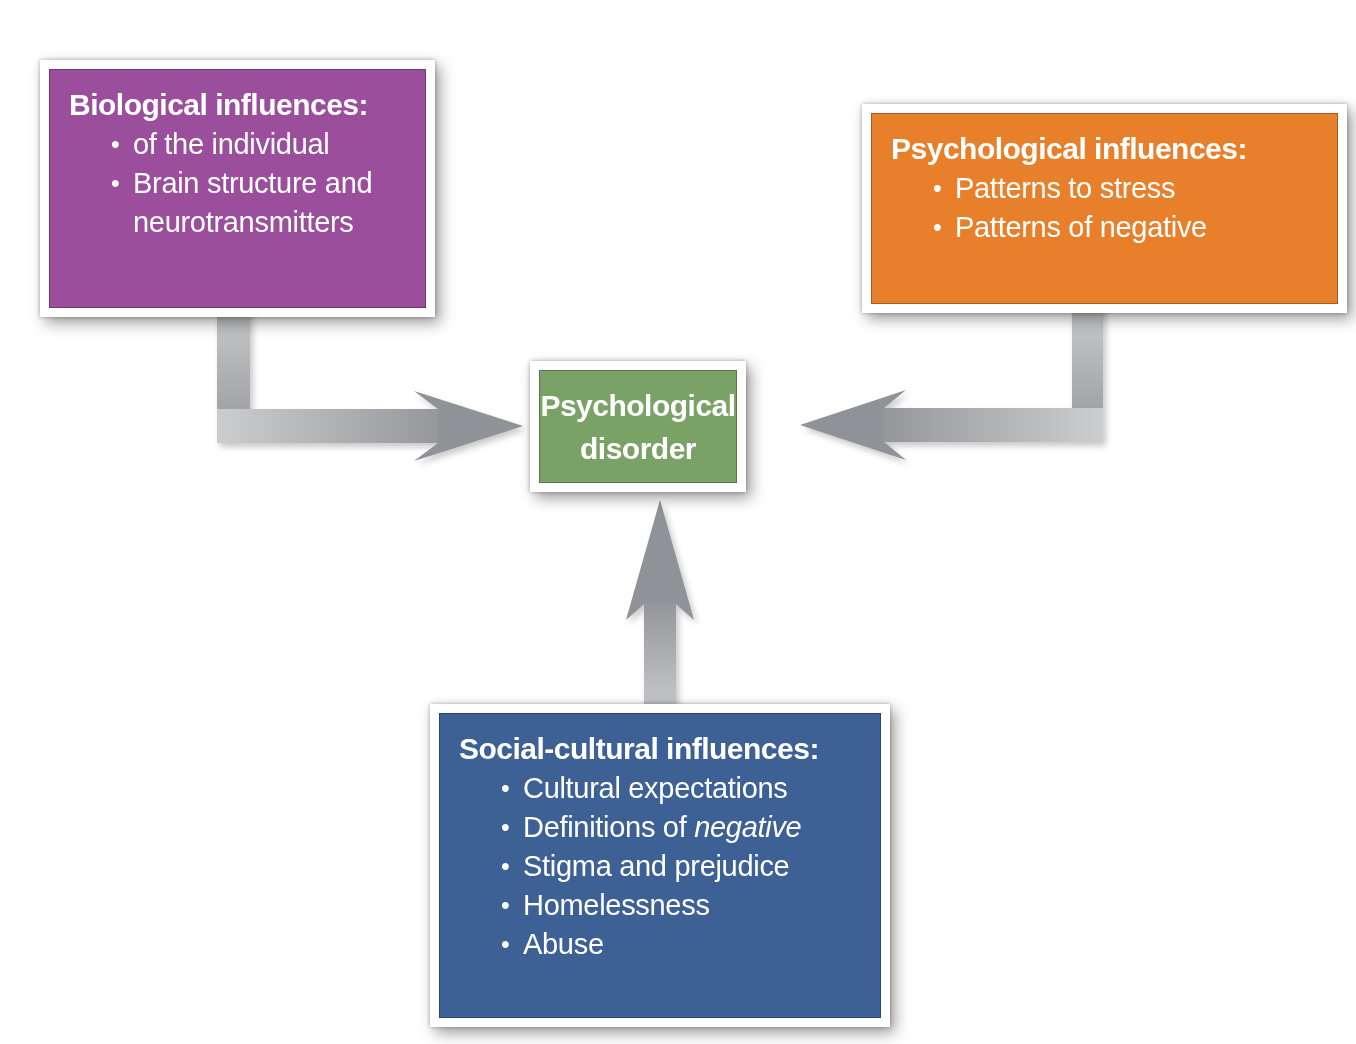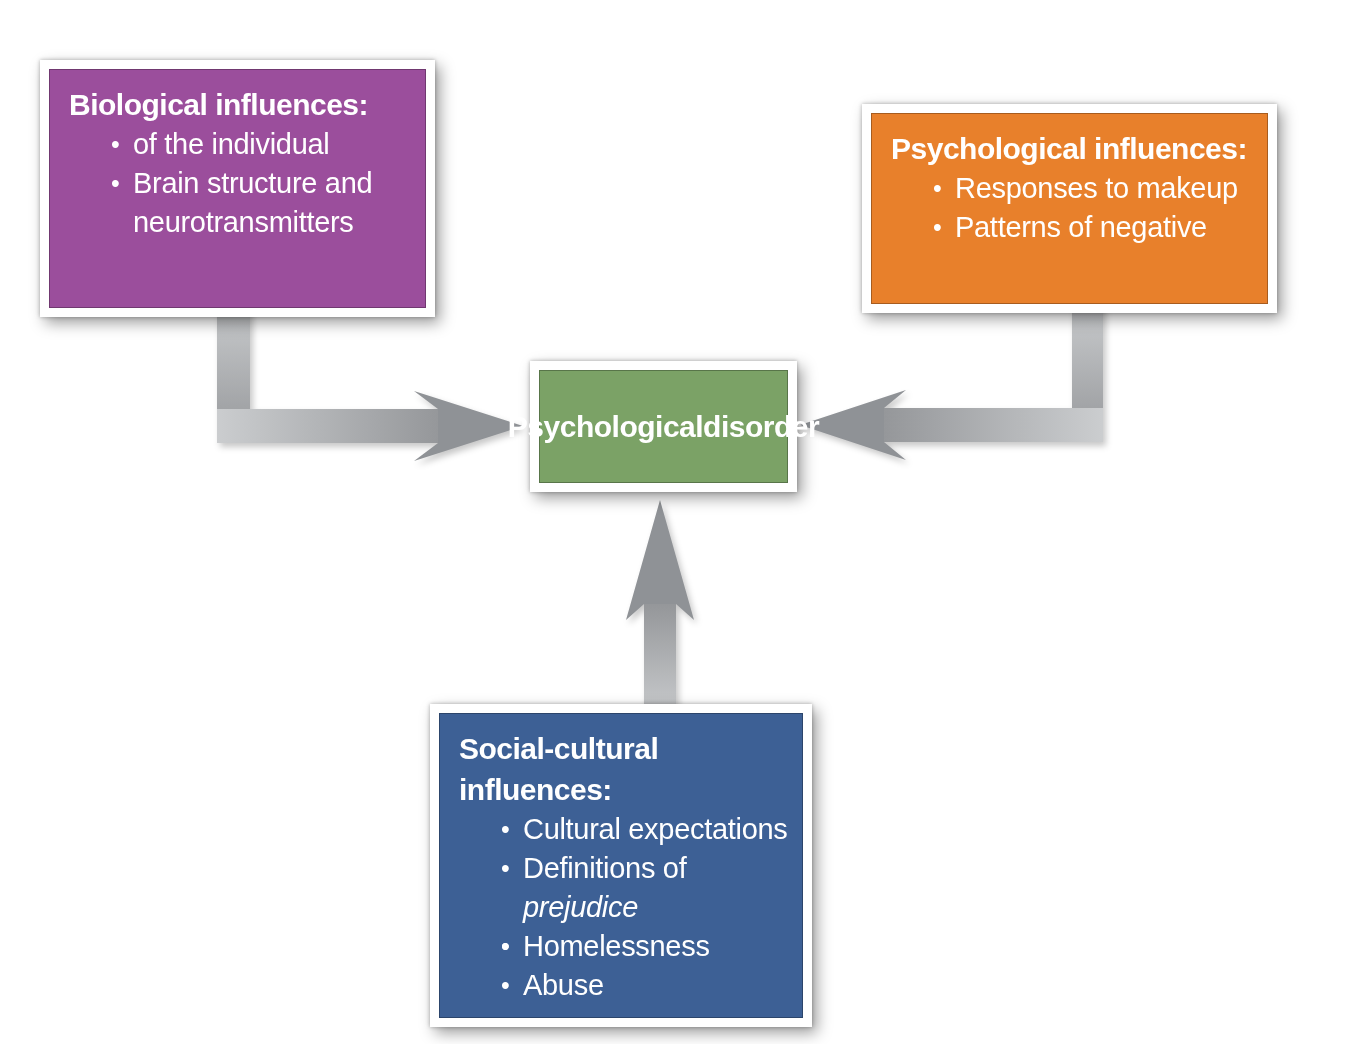--- a/index.html
+++ b/index.html
@@ -30,24 +30,24 @@
     z-index: 2;
     box-sizing: border-box;
     border: 9px solid #ffffff;
     box-shadow:
       inset 0 0 0 1px rgba(0,0,0,0.28),
       0 0 4px rgba(0,0,0,0.30),
       5px 6px 14px rgba(0,0,0,0.38);
     color: var(--text, #fff);
   }
   .box-bio   { left: 40px;  top: 40px;  width: 395px; height: 257px; background: var(--biological); }
-  .box-psy   { left: 862px; top: 84px;  width: 415px; height: 209px; background: var(--psychological); }
-  .box-soc   { left: 430px; top: 684px; width: 382px; height: 323px; background: var(--social); }
-  .box-dis   { left: 530px; top: 341px; width: 267px; height: 131px; background: var(--disorder);
-               display: flex; flex-direction: row; align-items: center; justify-content: center; }
+  .box-psy   { left: 862px; top: 84px;  width: 485px; height: 209px; background: var(--psychological); }
+  .box-soc   { left: 430px; top: 684px; width: 460px; height: 323px; background: var(--social); }
+  .box-dis   { left: 530px; top: 341px; width: 216px; height: 131px; background: var(--disorder);
+               display: flex; flex-direction: column; align-items: center; justify-content: center; }
   .box-inner { padding: 15px 12px 0 20px; }
   .box-title {
     font-size: 30px;
     font-weight: bold;
     line-height: 41px;
     letter-spacing: -0.5px;
   }
   ul.bullets {
     margin: 0; padding: 0;
     list-style: none;
@@ -128,33 +128,33 @@
           <li><span class="dot">•</span><span class="txt"><div class="line">of the individual</div></span></li>
           <li><span class="dot">•</span><span class="txt"><div class="line">Brain structure and</div><div class="line">neurotransmitters</div></span></li>
         </ul>
     </div>
   </div>
 
   <div class="box box-psy">
     <div class="box-inner">
       <div class="box-title">Psychological influences:</div>
       <ul class="bullets">
-          <li><span class="dot">•</span><span class="txt"><div class="line">Responses to makeup</div></span></li>
+          <li><span class="dot">•</span><span class="txt"><div class="line">Patterns to stress</div></span></li>
           <li><span class="dot">•</span><span class="txt"><div class="line">Patterns of negative</div></span></li>
         </ul>
     </div>
   </div>
 
   <div class="box box-soc">
     <div class="box-inner">
       <div class="box-title">Social-cultural influences:</div>
       <ul class="bullets">
           <li><span class="dot">•</span><span class="txt"><div class="line">Cultural expectations</div></span></li>
-          <li><span class="dot">•</span><span class="txt"><div class="line"><span>Definitions of </span><span class="italic">prejudice</span></div></span></li>
-          <li><span class="dot">•</span></li>
+          <li><span class="dot">•</span><span class="txt"><div class="line"><span>Definitions of </span><span class="italic">negative</span></div></span></li>
+          <li><span class="dot">•</span><span class="txt"><div class="line">Stigma and prejudice</div></span></li>
           <li><span class="dot">•</span><span class="txt"><div class="line">Homelessness</div></span></li>
           <li><span class="dot">•</span><span class="txt"><div class="line">Abuse</div></span></li>
         </ul>
     </div>
   </div>
 
   <div class="box box-dis">
     <div class="dis-line">Psychological</div>
     <div class="dis-line">disorder</div>
   </div>

